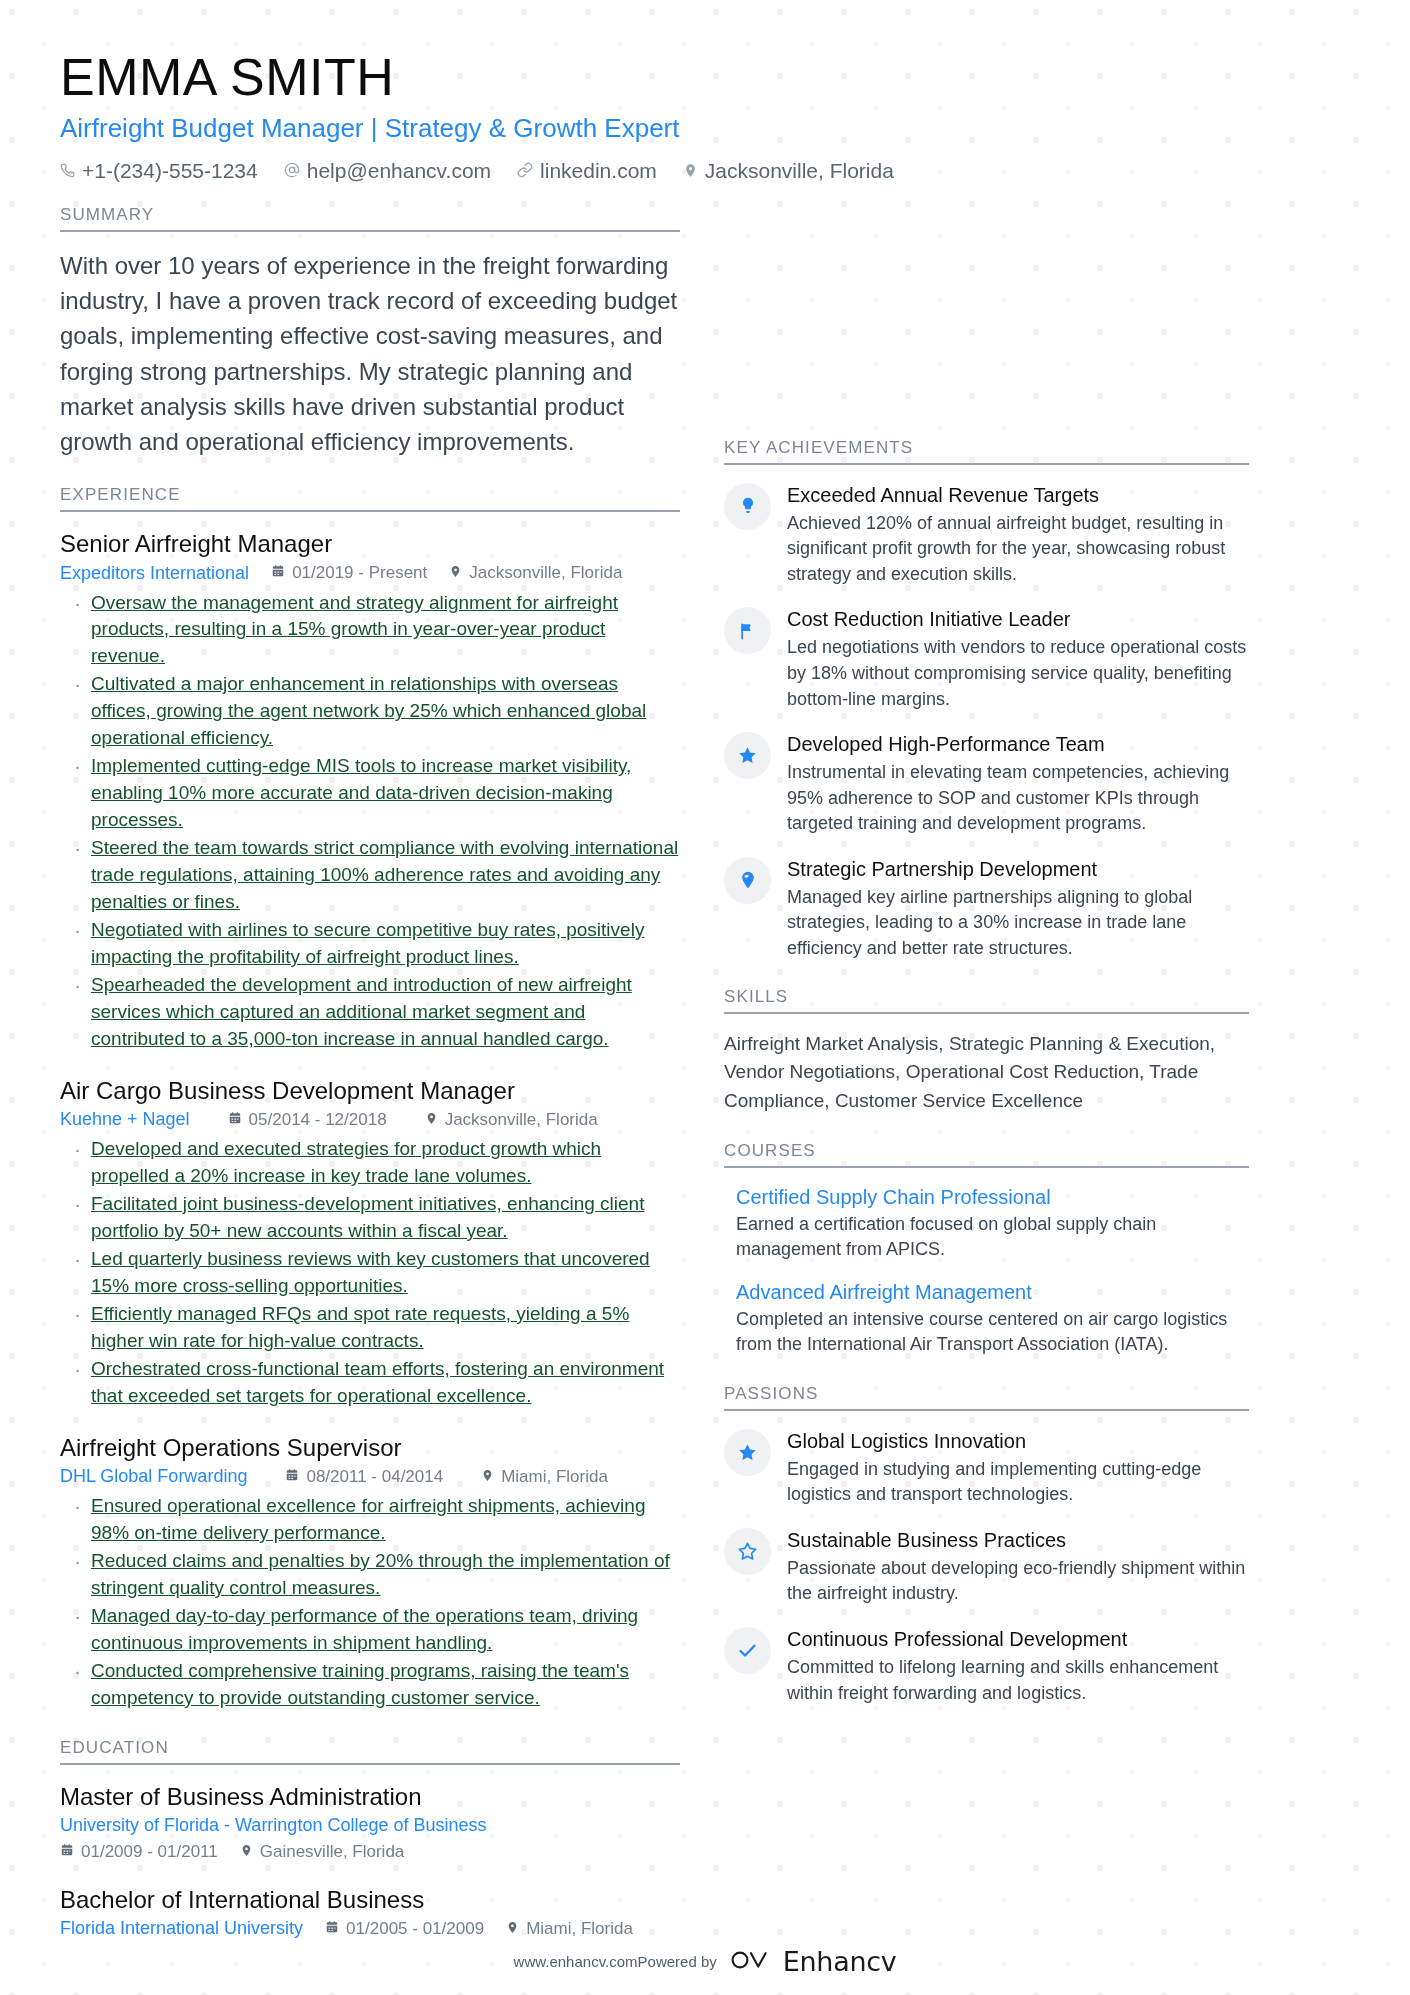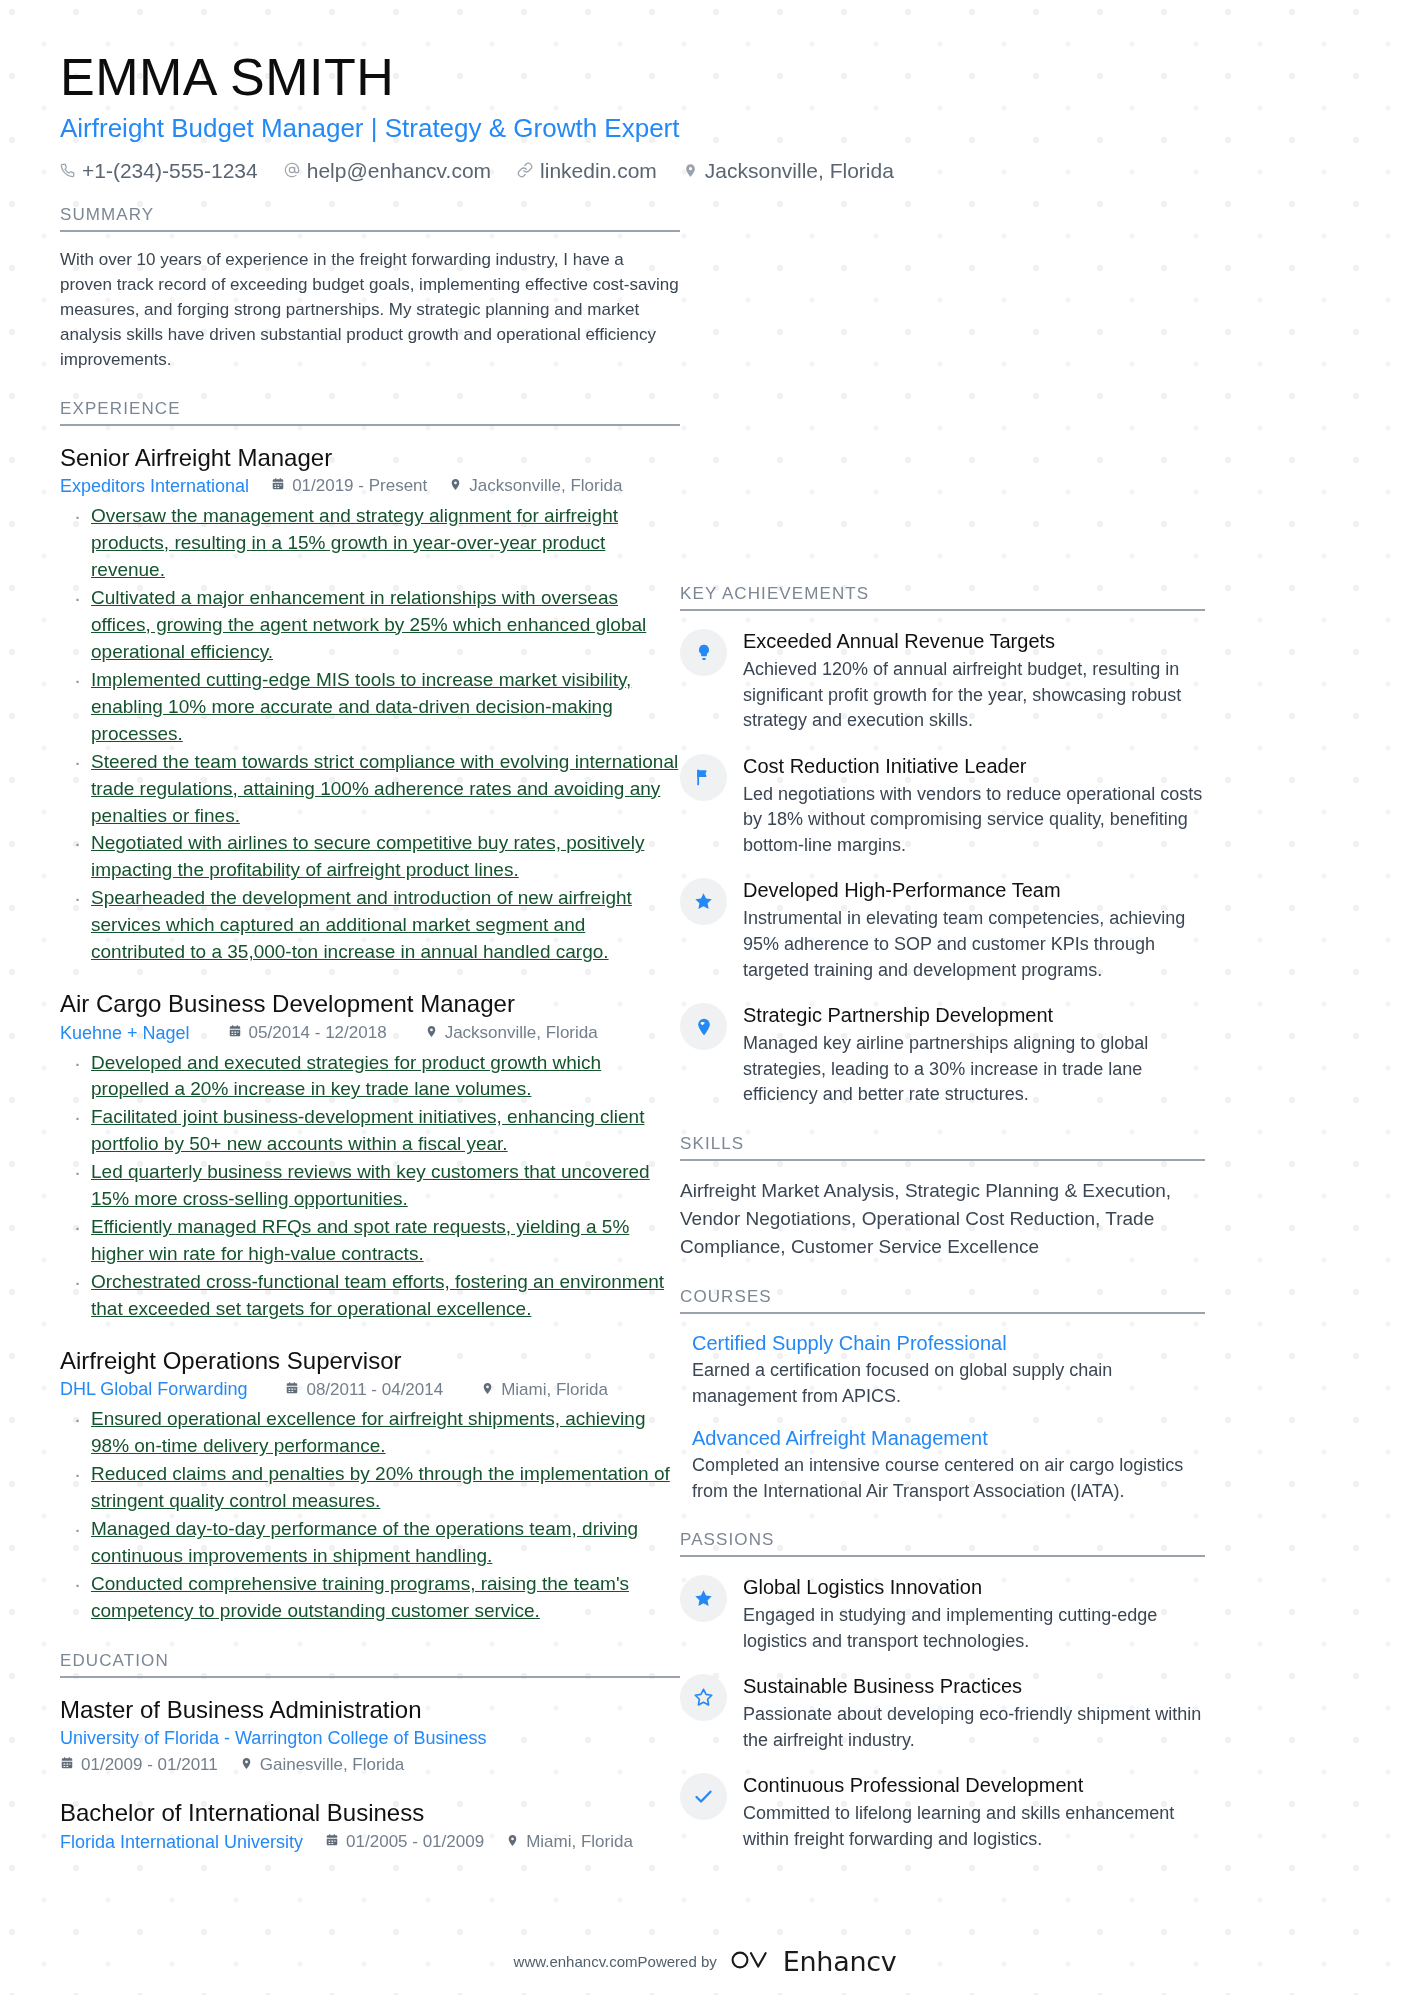--- a/index.html
+++ b/index.html
@@ -56,41 +56,42 @@
     margin-top: 14px;
     font-size: 21px;
     color: #5a6572;
   }
   .contact-item { display: flex; align-items: center; gap: 7px; }
   .contact-item svg { flex: 0 0 auto; }
 
   
   .columns {
     display: flex;
+    gap: 44px;
     margin-top: 22px;
-    align-items: flex-end;
+    align-items: center;
   }
   .col-left  { width: 620px; flex: 0 0 620px; }
   .col-right { width: 525px; flex: 0 0 525px; }
 
   
   .sec-title {
     font-size: 17px;
     letter-spacing: 1.1px;
     color: #7c8794;
     font-weight: 400;
     padding-bottom: 5px;
     border-bottom: 2.5px solid #9aa3ad;
     margin-bottom: 16px;
   }
   .sec { margin-bottom: 26px; }
 
   
   .summary-text {
-    font-size: 17px;
+    font-size: 24px;
     line-height: 1.47;
     color: #3a4653;
   }
 
   
   .entry { margin-bottom: 22px; }
   .entry:last-child { margin-bottom: 0; }
   .entry-title {
     font-size: 24px;
     color: #111111;

